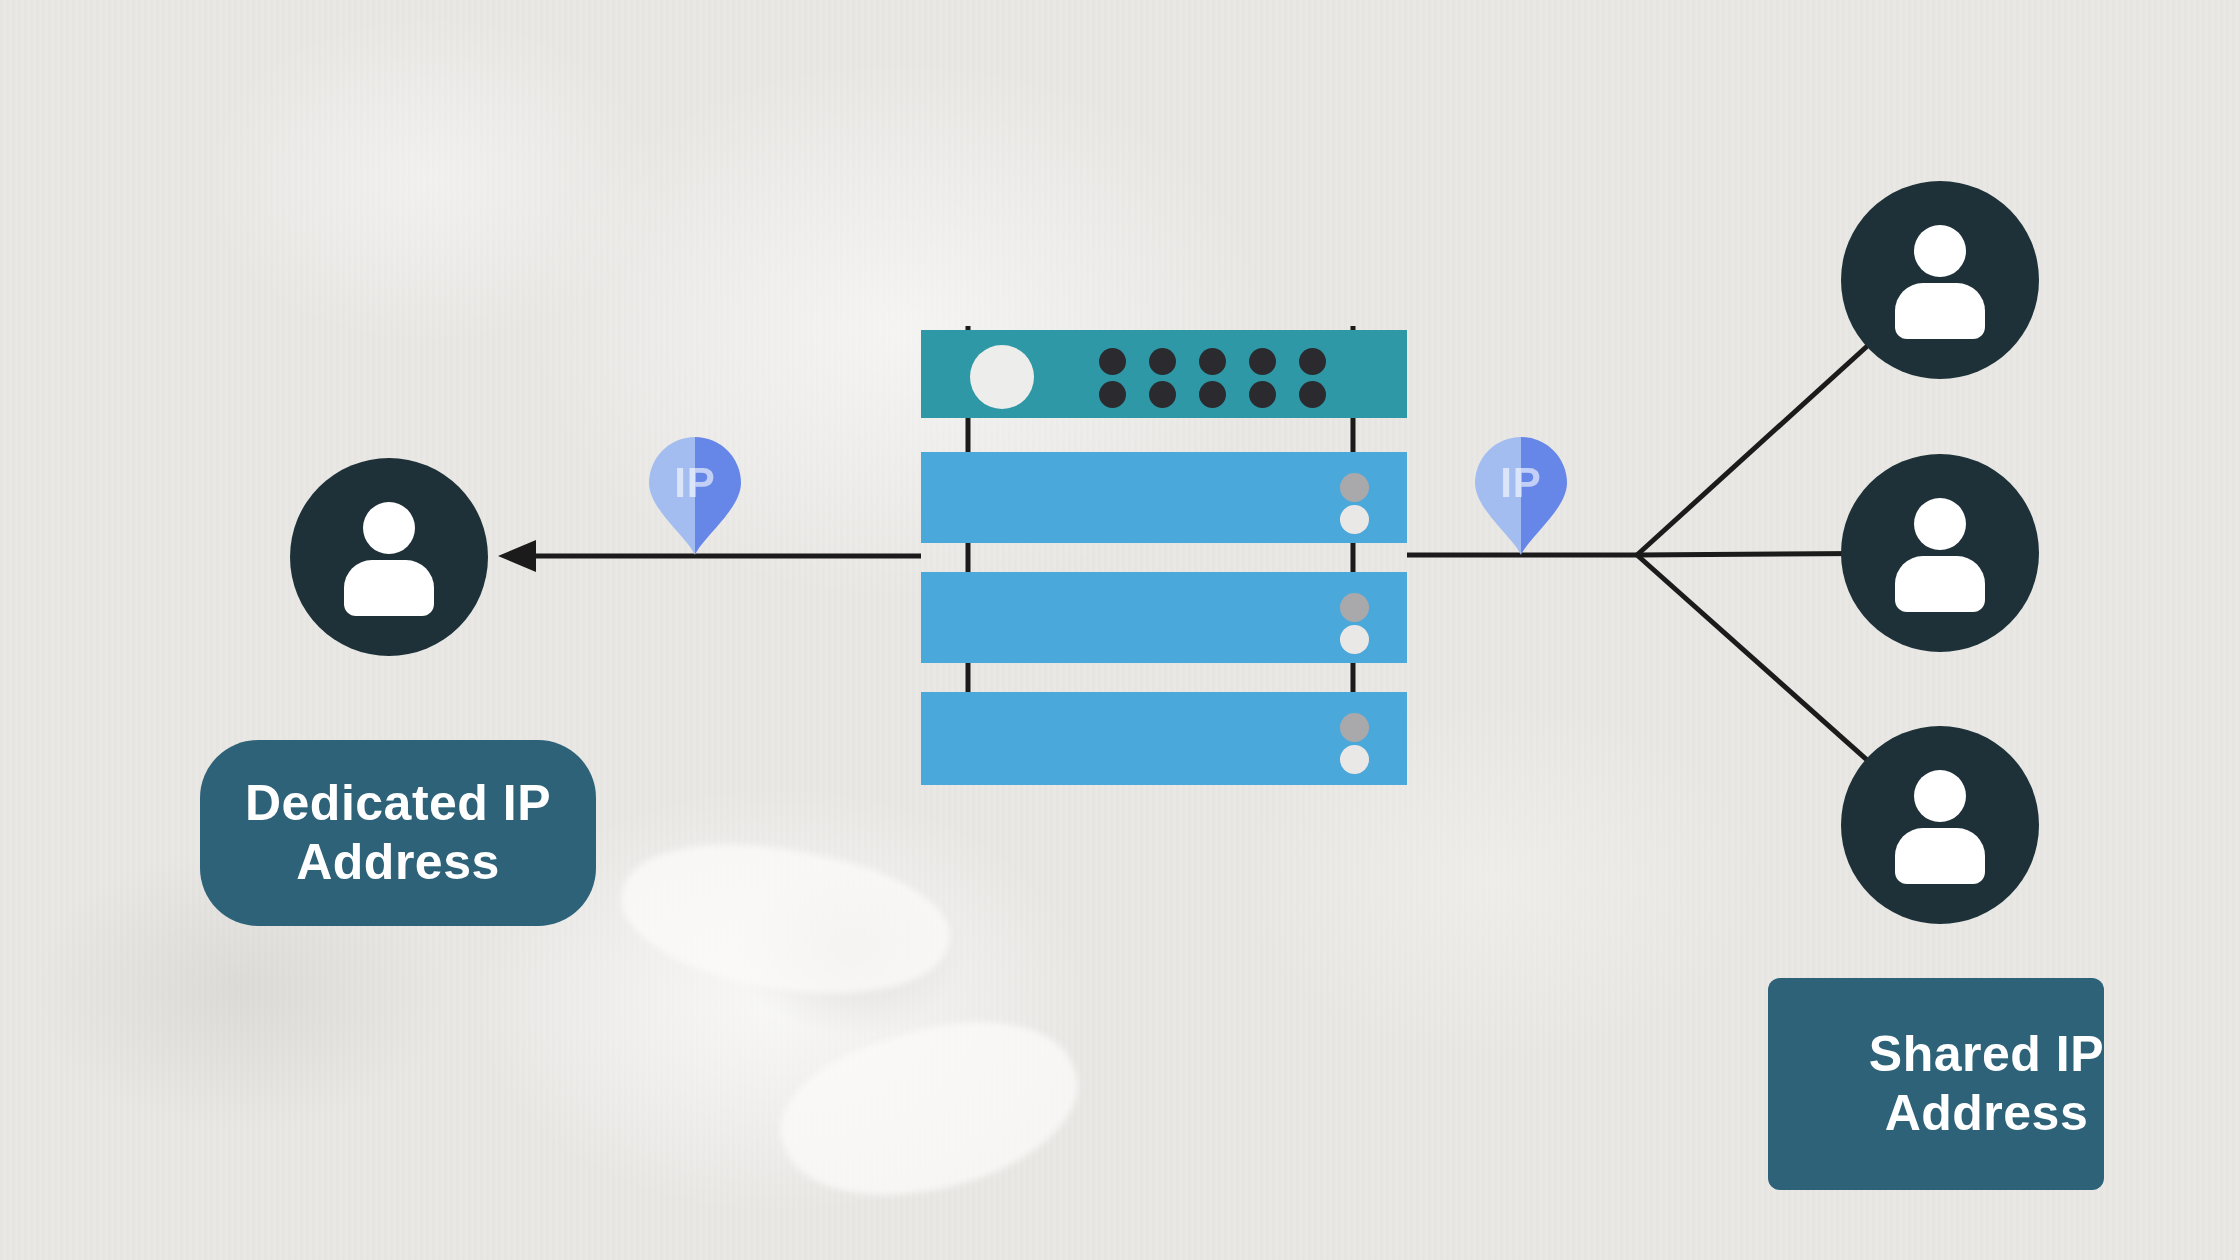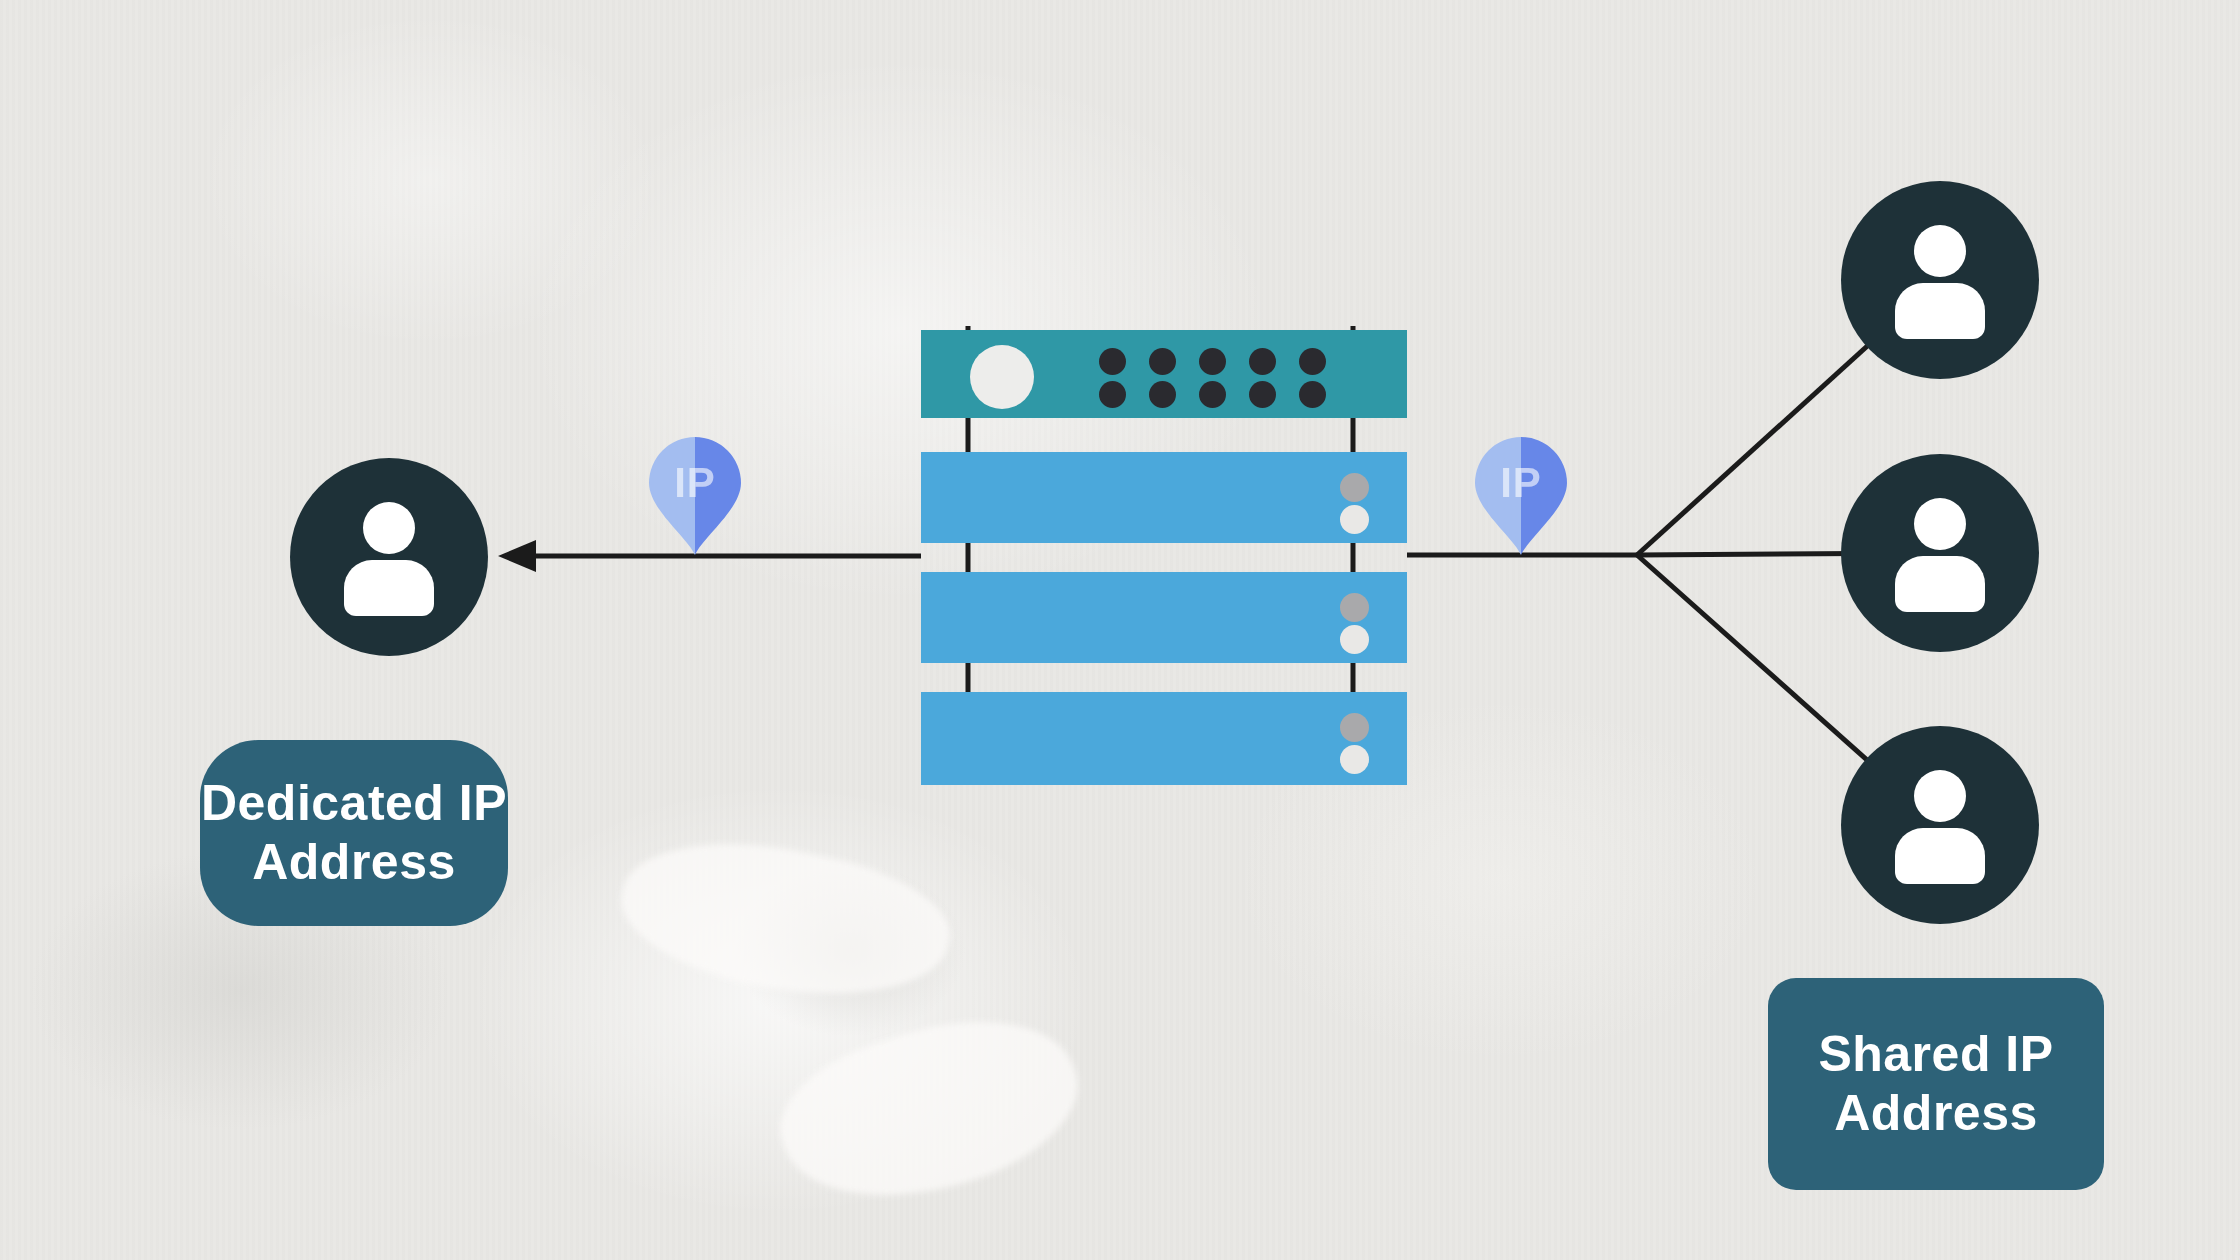--- a/index.html
+++ b/index.html
@@ -66,22 +66,22 @@
   .user-r1{left:1841px;top:181px;}
   .user-r2{left:1841px;top:454px;}
   .user-r3{left:1841px;top:726px;}
   .user .head{position:absolute;left:73px;top:44px;width:52px;height:52px;border-radius:50%;background:#fff;}
   .user .body{position:absolute;left:54px;top:102px;width:90px;height:56px;border-radius:28px 28px 12px 12px;background:#fff;}
 
   
   .pill{display:flex;align-items:center;justify-content:center;text-align:center;
         background:var(--pill-bg);color:var(--pill-text);font-weight:bold;
         font-size:50px;line-height:1.18;letter-spacing:0.5px;}
-  .pill-dedicated{left:200px;top:740px;width:308px;height:186px;border-radius:58px;}
-  .pill-shared{left:1768px;top:978px;width:336px;height:212px;border-radius:28px;}
+  .pill-dedicated{left:200px;top:740px;width:396px;height:186px;border-radius:58px;}
+  .pill-shared{left:1768px;top:978px;width:336px;height:212px;border-radius:12px;justify-content:flex-end;}
 </style>
 </head>
 <body>
 
 <div class="canvas">
 
   <div class="blob b1"></div>
   <div class="blob b2"></div>
 
   <svg class="lines" width="2240" height="1260" viewBox="0 0 2240 1260">

